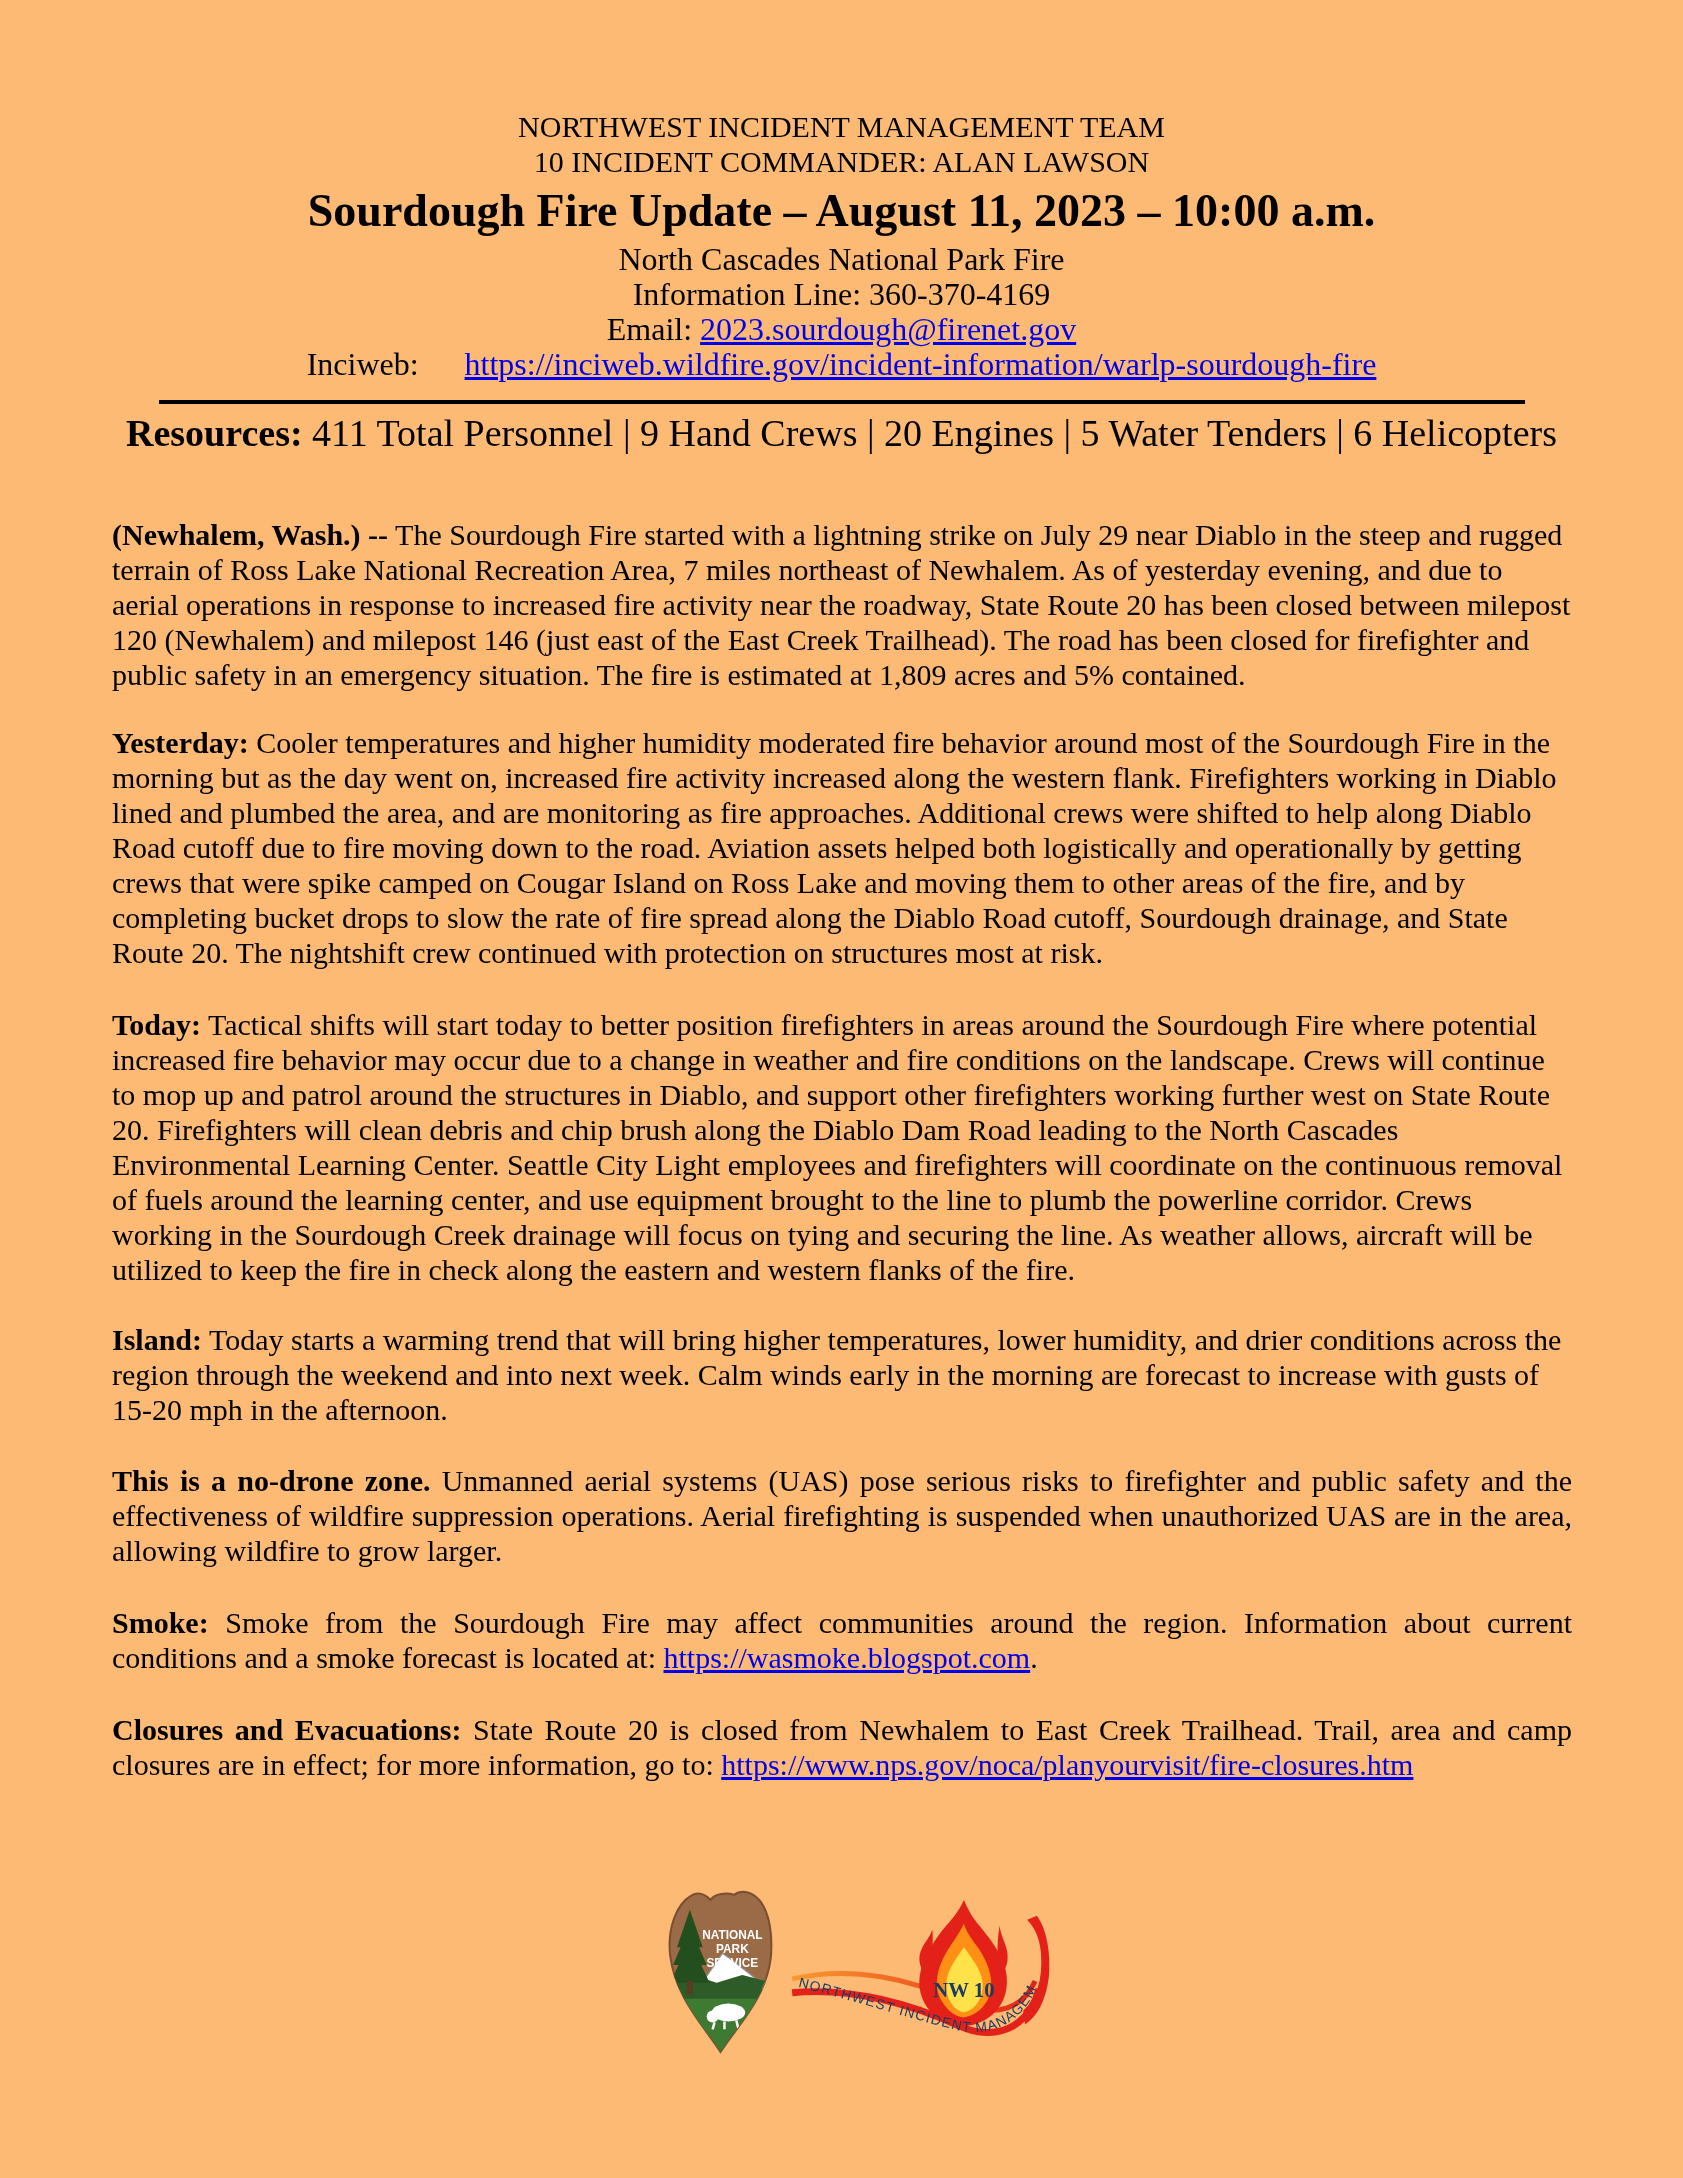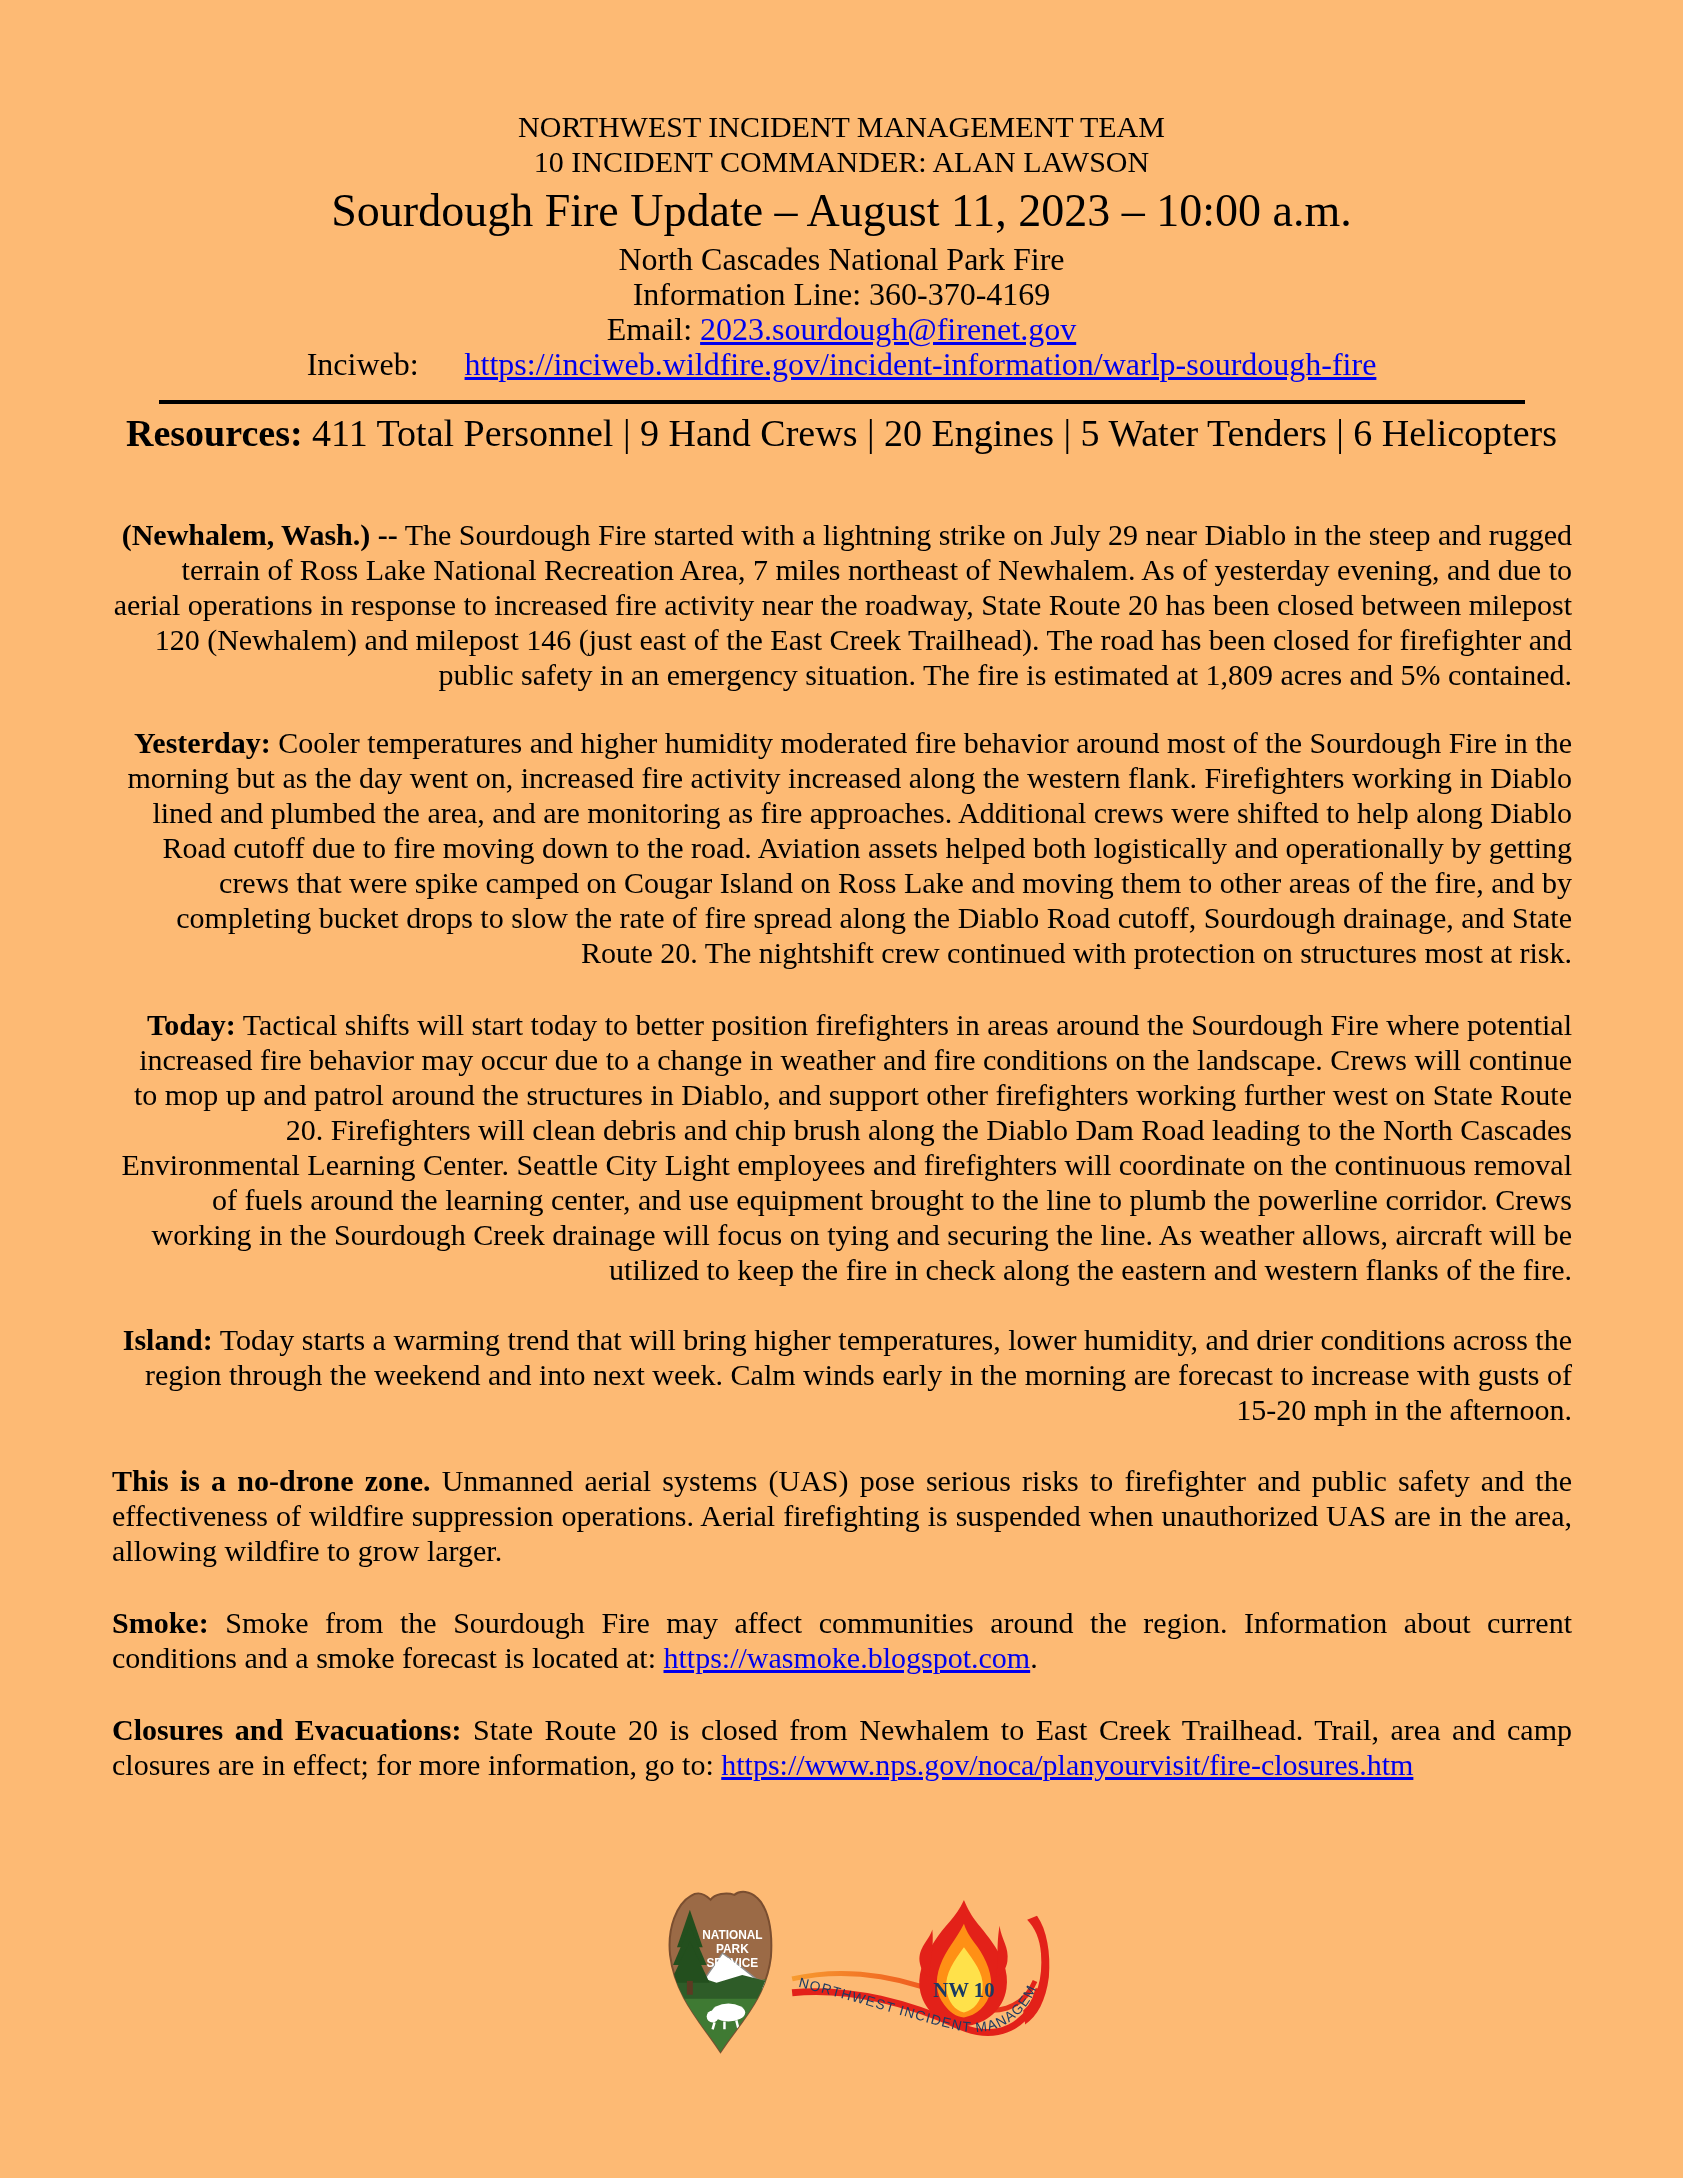--- a/index.html
+++ b/index.html
@@ -6,32 +6,32 @@
   body{
     width:1683px;height:2178px;position:relative;overflow:hidden;
     font-family:"Liberation Serif","DejaVu Serif",serif;color:#000;
     -webkit-font-smoothing:antialiased;
   }
   .page{position:absolute;inset:0;background:#fdba74;}
 
   
   .header{position:absolute;top:0;left:0;width:1683px;text-align:center;padding-top:109px;}
   .hline{font-size:30px;line-height:35px;}
-  .title{font-size:46px;line-height:51px;font-weight:normal;margin:6px 0 4px 0;}
+  .title{font-size:46px;line-height:51px;font-weight:bold;margin:6px 0 4px 0;}
   .subline{font-size:32px;line-height:35px;}
   .first-sub{margin-top:6px;}
   .link{color:#0000EE;text-decoration:underline;cursor:pointer;margin-top:16px;}
   .tabgap{display:inline-block;width:46px;}
   .rule{height:4px;background:#000;margin:18px auto 0 auto;width:1366px;}
   .resources{font-size:38px;line-height:35px;margin-top:12px;}
 
   
   .bodytext{position:absolute;left:112px;top:0;width:1460px;}
   .para{position:absolute;margin:0;width:1460px;font-size:30px;line-height:35px;}
-  .align-left{text-align:right;}
+  .align-left{text-align:left;}
   .align-justify{text-align:justify;}
   .para b{font-weight:bold;}
   .p0{top:517px;}
   .p1{top:725px;}
   .p2{top:1007px;}
   .p3{top:1322px;}
   .p4{top:1463px;}
   .p5{top:1605px;}
   .p6{top:1712px;}
 

